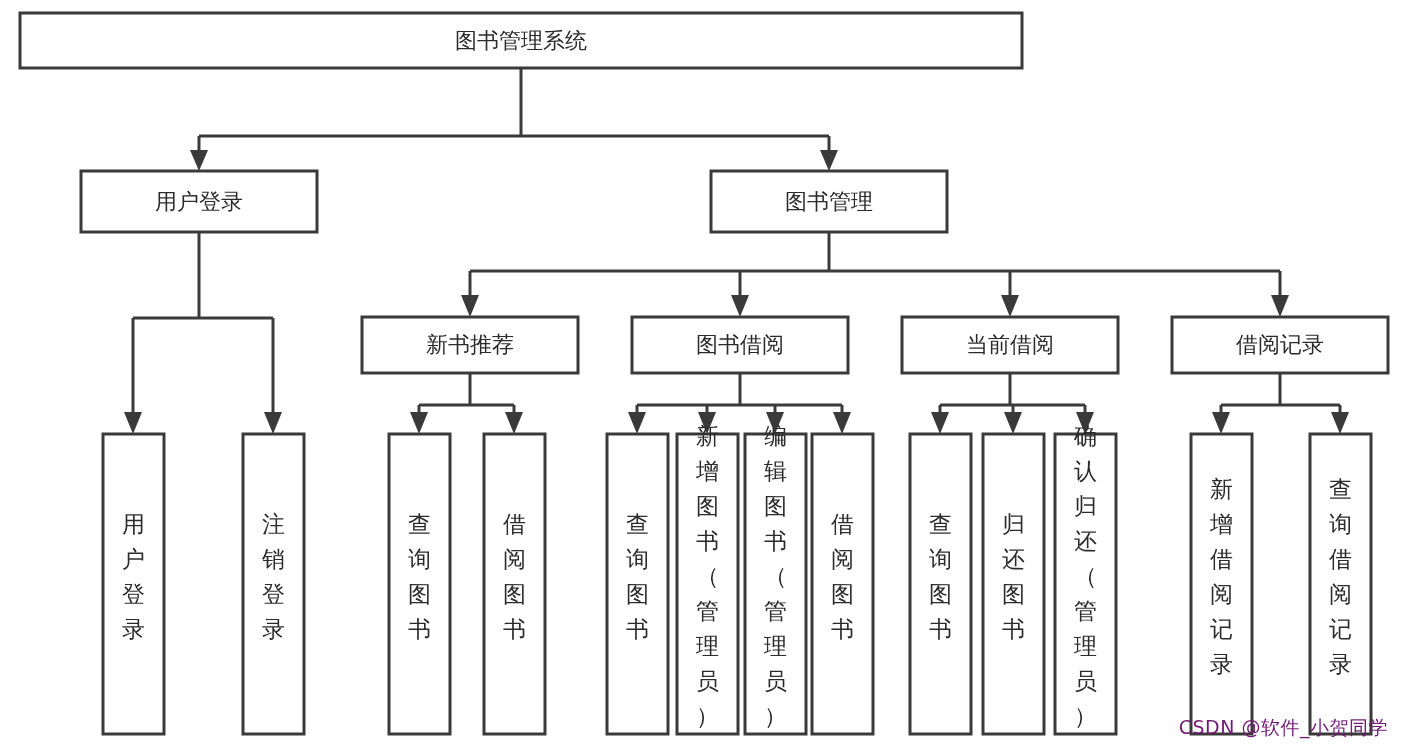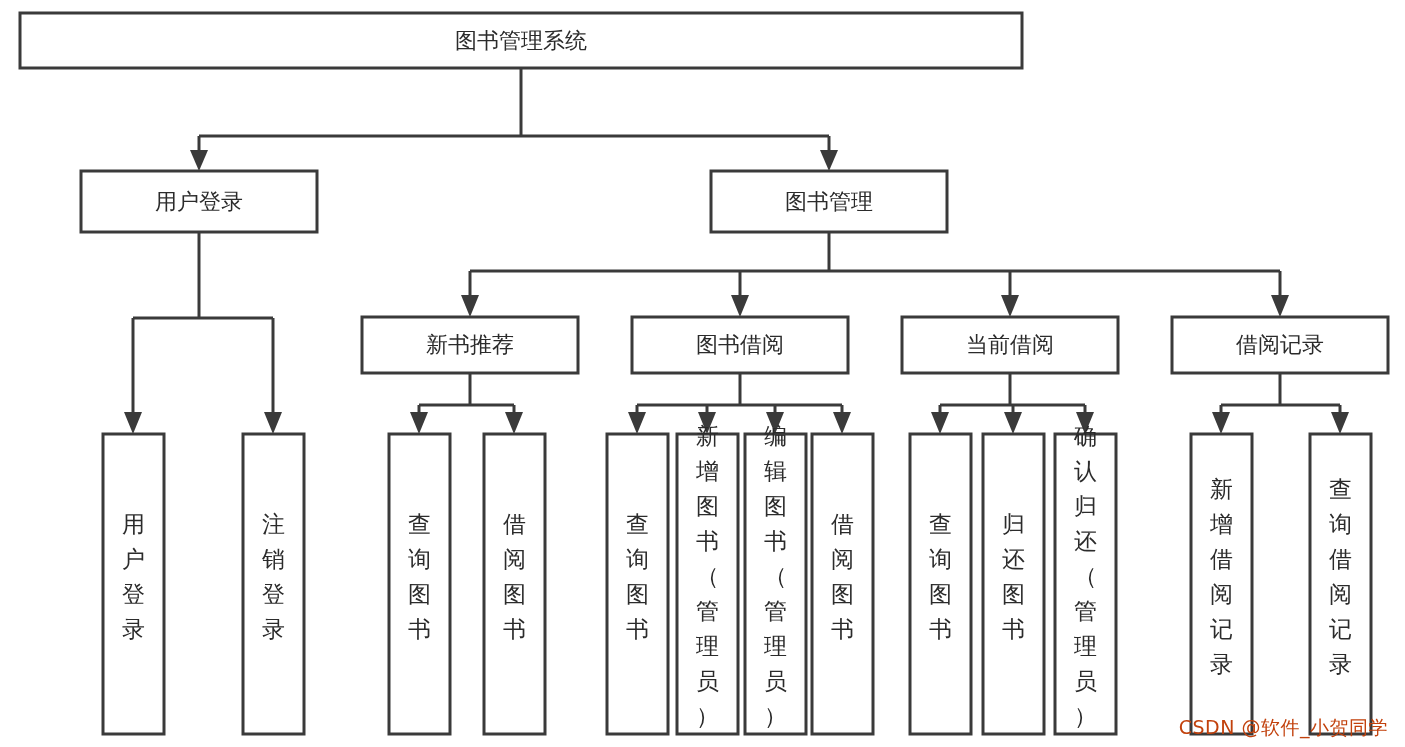--- a/index.html
+++ b/index.html
@@ -52,21 +52,21 @@
   .arrow-head {
     fill: #3a3a3a;
     stroke: none;
   }
   .watermark {
     position: absolute;
     right: 10px;
     bottom: 6px;
     font-family: "DejaVu Sans", "Liberation Sans", sans-serif;
     font-size: 19px;
-    color: #c2410c;
+    color: #701a75;
     white-space: nowrap;
     letter-spacing: 0.5px;
   }
 </style>
 </head>
 <body>
 
 <div id="diagram-root">
   <svg class="flow" viewBox="0 0 1405 747" xmlns="http://www.w3.org/2000/svg">
 

